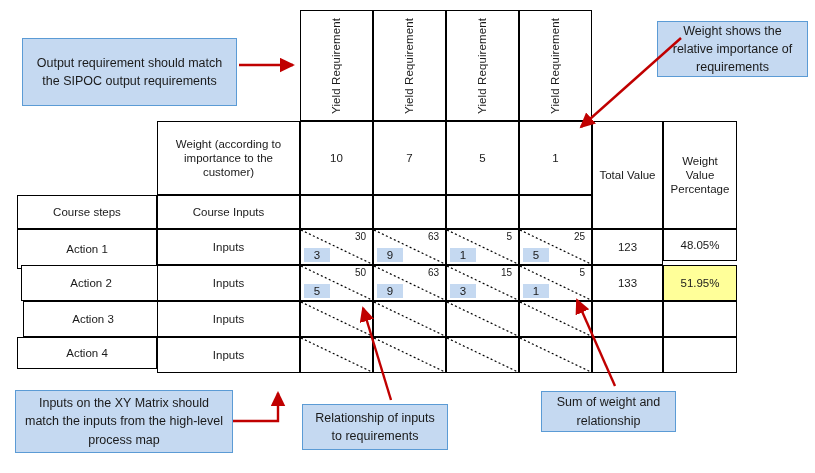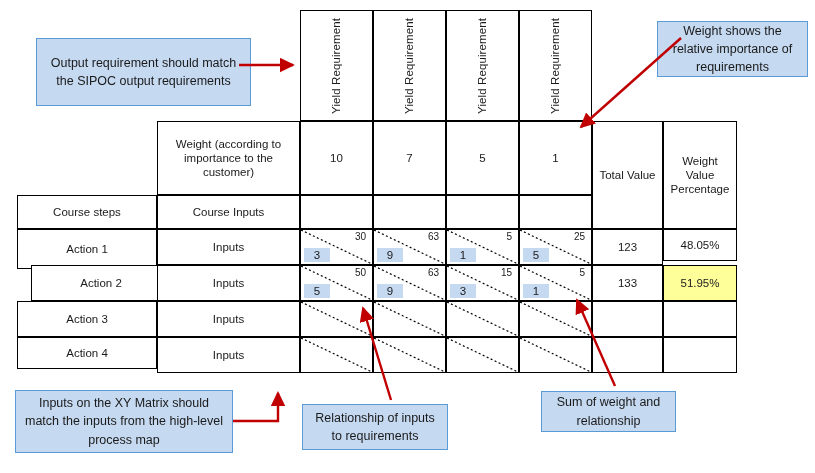--- a/index.html
+++ b/index.html
@@ -91,21 +91,21 @@
     </div>
     <div class="dcell" style="left: 502px; top: 219px; width: 73px; height: 36px;">
       <svg class="diag" viewBox="0 0 100 100" preserveAspectRatio="none">
         <line x1="0" y1="0" x2="100" y2="100" stroke="#000" stroke-width="1.2" stroke-dasharray="2,2.4" vector-effect="non-scaling-stroke"></line>
       </svg>
       <div class="prod">25</div>
       <div class="score">5</div>
     </div>
     <div class="cell " style="left: 575px; top: 219px; width: 71px; height: 36px;">123</div>
     <div class="cell " style="left: 646px; top: 219px; width: 74px; height: 32px;">48.05%</div>
-    <div class="cell " style="left: 14px; top: 255px; width: 140px; height: 36px;">Action 2</div>
+    <div class="cell " style="left: 4px; top: 255px; width: 140px; height: 36px;">Action 2</div>
     <div class="cell " style="left: 140px; top: 255px; width: 143px; height: 36px;">Inputs</div>
     <div class="dcell" style="left: 283px; top: 255px; width: 73px; height: 36px;">
       <svg class="diag" viewBox="0 0 100 100" preserveAspectRatio="none">
         <line x1="0" y1="0" x2="100" y2="100" stroke="#000" stroke-width="1.2" stroke-dasharray="2,2.4" vector-effect="non-scaling-stroke"></line>
       </svg>
       <div class="prod">50</div>
       <div class="score">5</div>
     </div>
     <div class="dcell" style="left: 356px; top: 255px; width: 73px; height: 36px;">
       <svg class="diag" viewBox="0 0 100 100" preserveAspectRatio="none">
@@ -123,21 +123,21 @@
     </div>
     <div class="dcell" style="left: 502px; top: 255px; width: 73px; height: 36px;">
       <svg class="diag" viewBox="0 0 100 100" preserveAspectRatio="none">
         <line x1="0" y1="0" x2="100" y2="100" stroke="#000" stroke-width="1.2" stroke-dasharray="2,2.4" vector-effect="non-scaling-stroke"></line>
       </svg>
       <div class="prod">5</div>
       <div class="score">1</div>
     </div>
     <div class="cell " style="left: 575px; top: 255px; width: 71px; height: 36px;">133</div>
     <div class="cell hl-yellow" style="left: 646px; top: 255px; width: 74px; height: 36px;">51.95%</div>
-    <div class="cell " style="left: 0px; top: 291px; width: 140px; height: 36px;">Action 3</div>
+    <div class="cell " style="left: 6px; top: 291px; width: 140px; height: 36px;">Action 3</div>
     <div class="cell " style="left: 140px; top: 291px; width: 143px; height: 36px;">Inputs</div>
     <div class="dcell" style="left: 283px; top: 291px; width: 73px; height: 36px;">
       <svg class="diag" viewBox="0 0 100 100" preserveAspectRatio="none">
         <line x1="0" y1="0" x2="100" y2="100" stroke="#000" stroke-width="1.2" stroke-dasharray="2,2.4" vector-effect="non-scaling-stroke"></line>
       </svg>
     </div>
     <div class="dcell" style="left: 356px; top: 291px; width: 73px; height: 36px;">
       <svg class="diag" viewBox="0 0 100 100" preserveAspectRatio="none">
         <line x1="0" y1="0" x2="100" y2="100" stroke="#000" stroke-width="1.2" stroke-dasharray="2,2.4" vector-effect="non-scaling-stroke"></line>
       </svg>
@@ -173,21 +173,21 @@
     </div>
     <div class="dcell" style="left: 502px; top: 327px; width: 73px; height: 36px;">
       <svg class="diag" viewBox="0 0 100 100" preserveAspectRatio="none">
         <line x1="0" y1="0" x2="100" y2="100" stroke="#000" stroke-width="1.2" stroke-dasharray="2,2.4" vector-effect="non-scaling-stroke"></line>
       </svg>
     </div>
     <div class="cell " style="left: 575px; top: 327px; width: 71px; height: 36px;"></div>
     <div class="cell " style="left: 646px; top: 327px; width: 74px; height: 36px;"></div>
   </div>
 
-<div class="callout" id="co-output" style="left:36px;top:38px;width:215px;height:68px;">Output requirement should match the SIPOC output requirements</div>
+<div class="callout" id="co-output" style="left:22px;top:38px;width:215px;height:68px;">Output requirement should match the SIPOC output requirements</div>
 
 <div class="callout" id="co-weight" style="left:657px;top:21px;width:151px;height:56px;">Weight shows the relative importance of requirements</div>
 
 <div class="callout" id="co-inputs" style="left:15px;top:390px;width:218px;height:63px;">Inputs on the XY Matrix should match the inputs from the high-level process map</div>
 
 <div class="callout" id="co-rel" style="left:302px;top:404px;width:146px;height:46px;">Relationship of inputs to requirements</div>
 
 <div class="callout" id="co-sum" style="left:541px;top:391px;width:135px;height:41px;">Sum of weight and relationship</div>
 
 <svg class="arrow" style="left:237px;top:52px;" width="66" height="26" viewBox="0 0 66 26">

